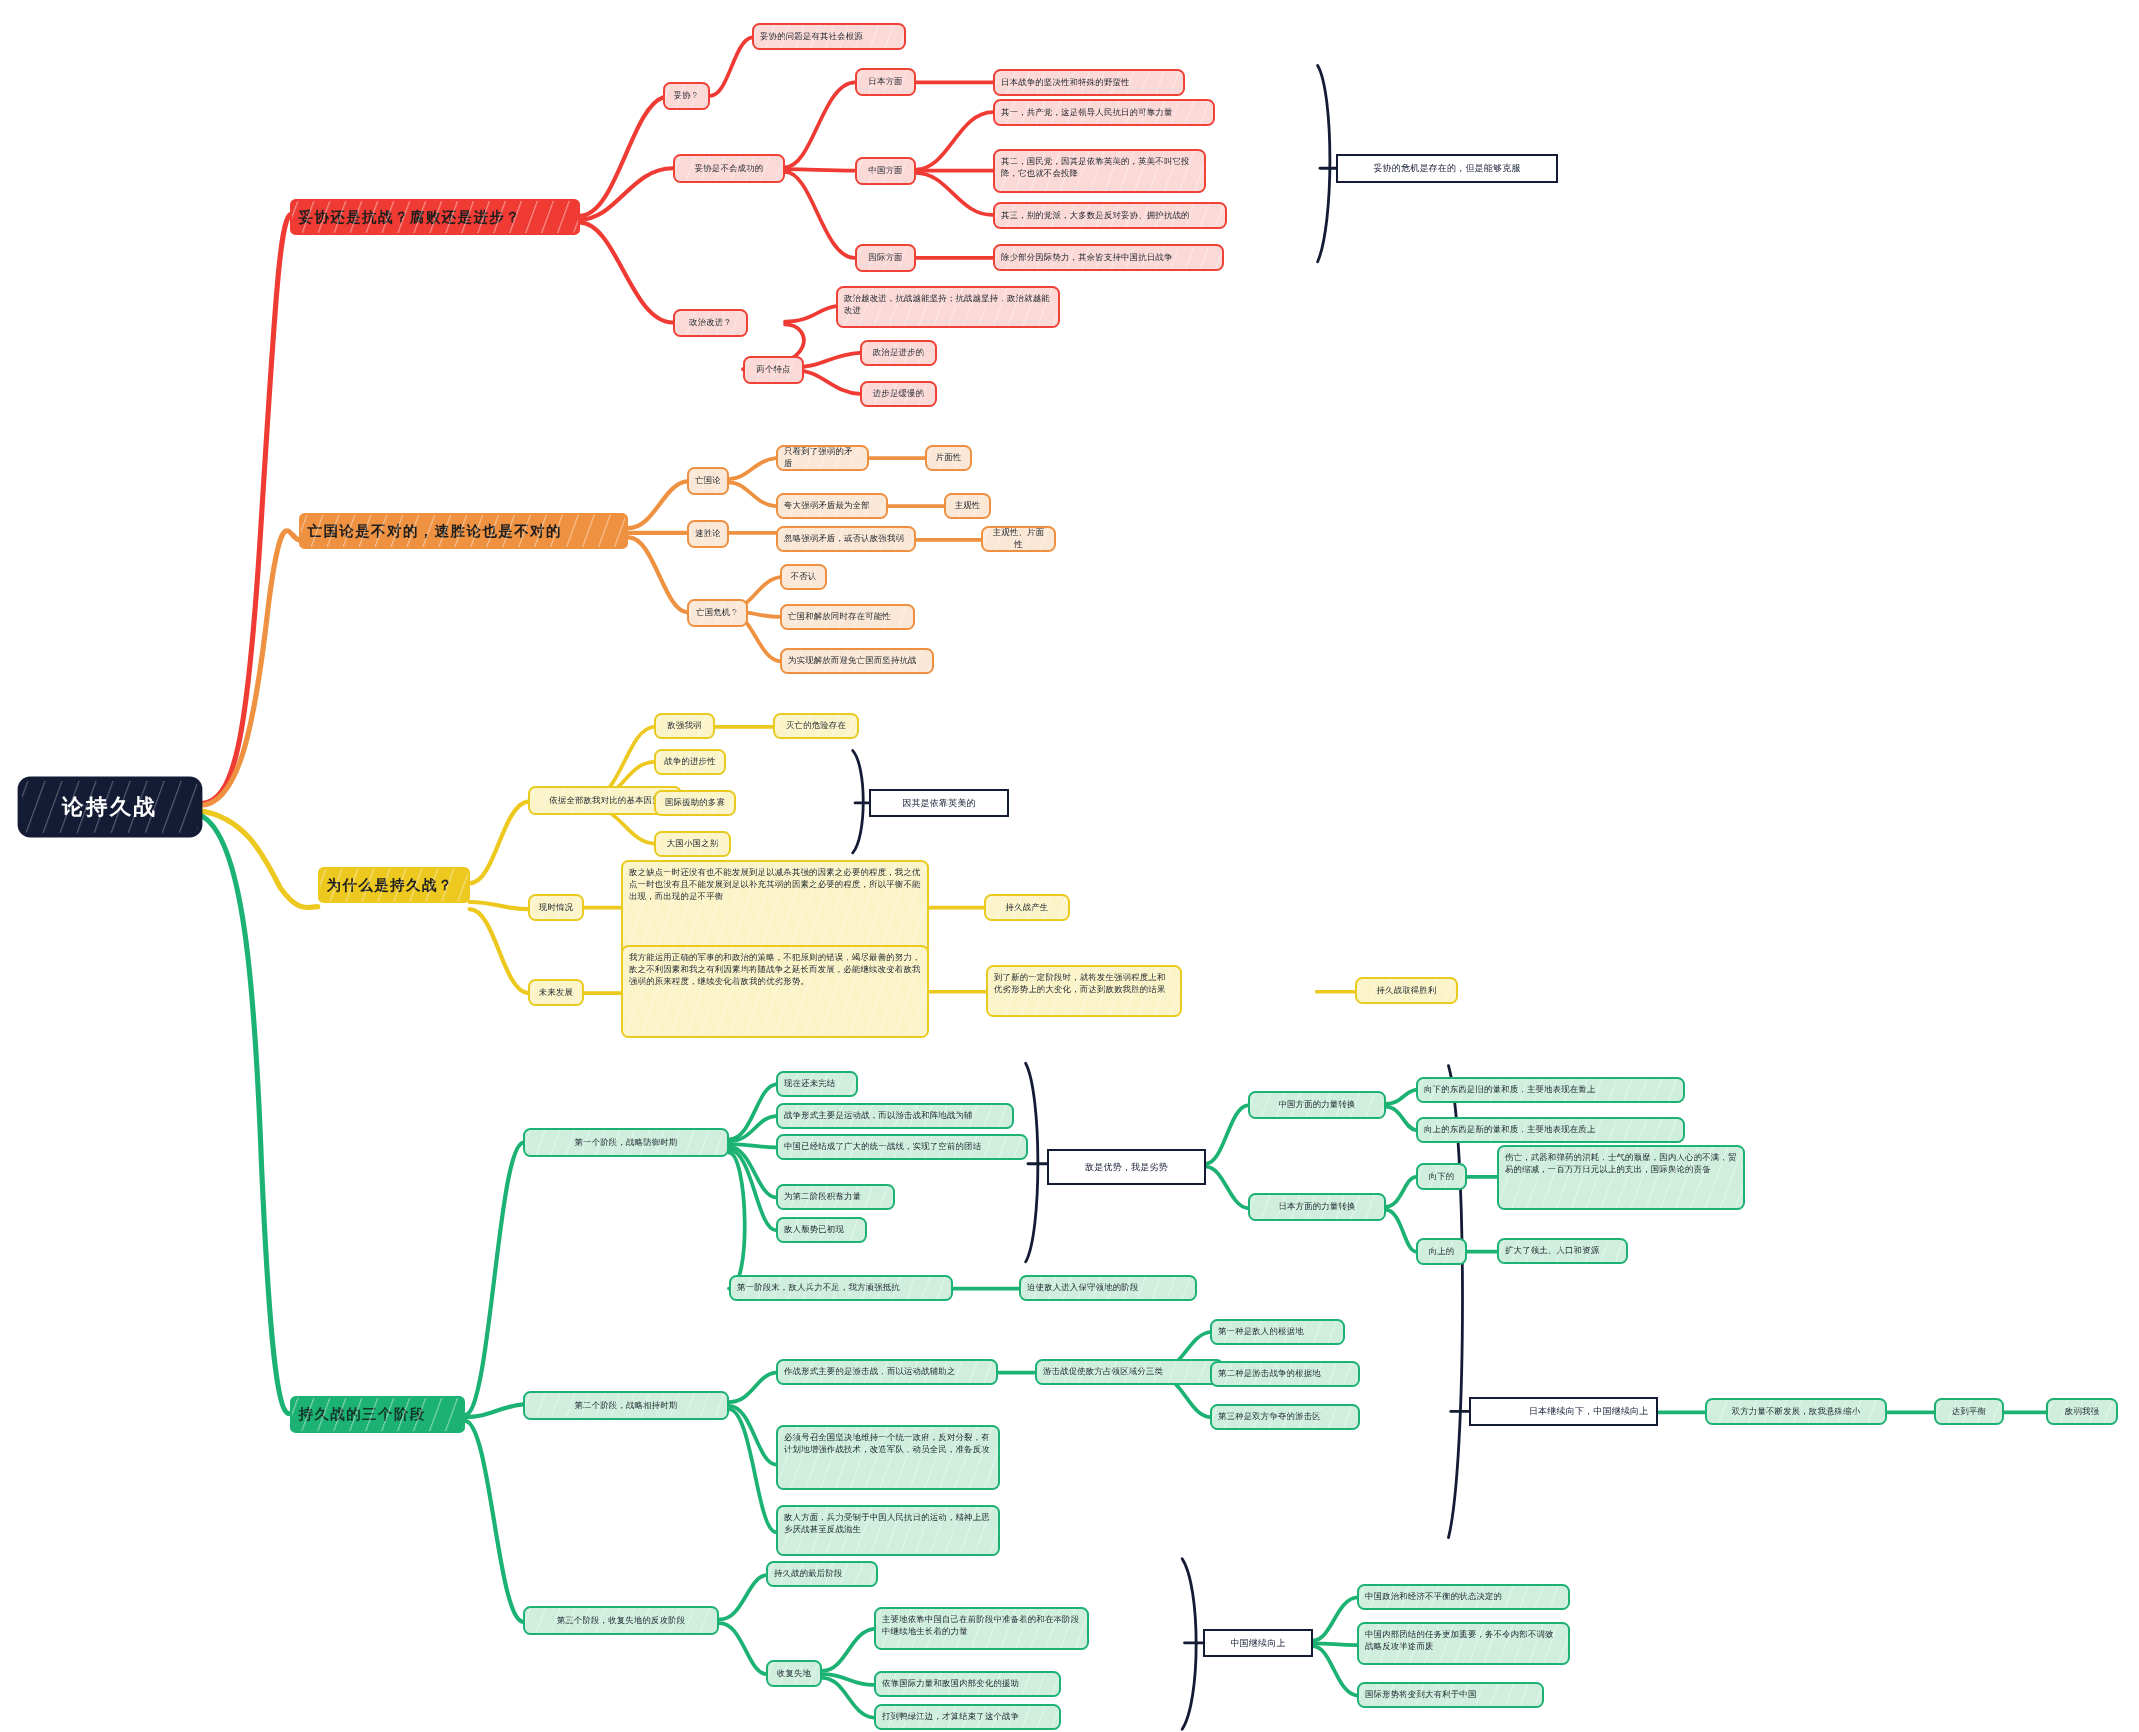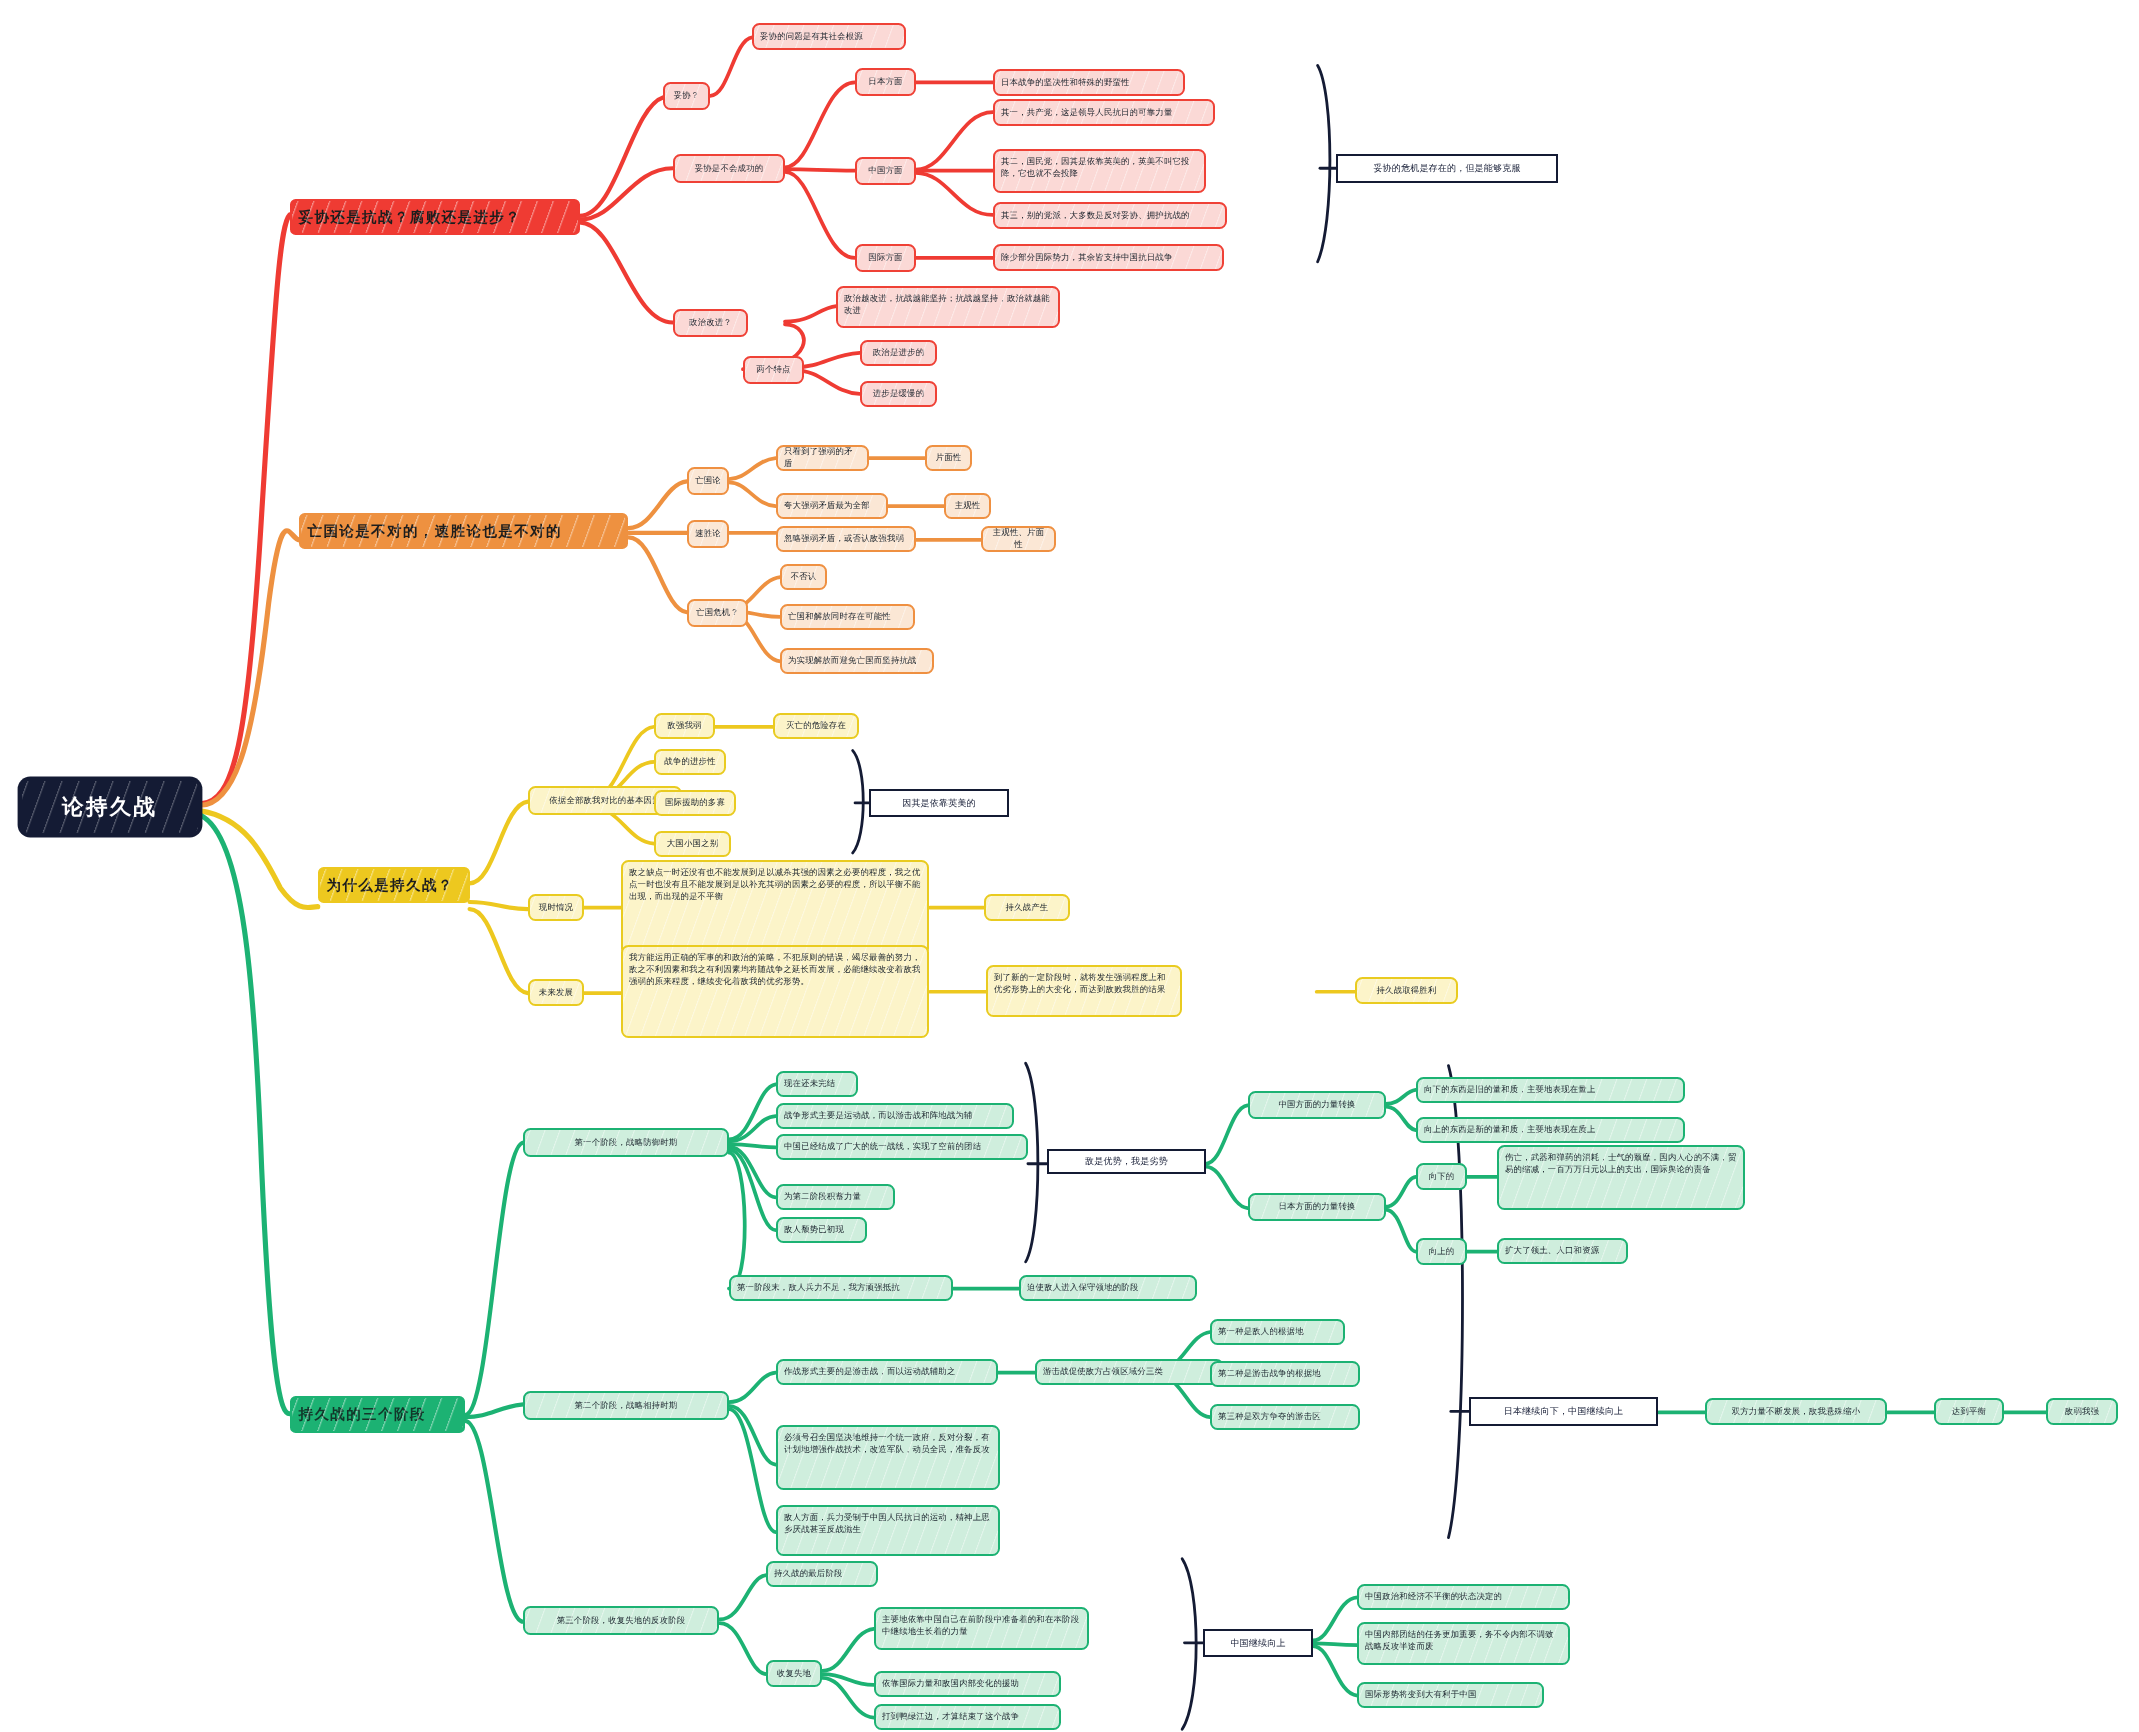--- a/index.html
+++ b/index.html
@@ -416,21 +416,21 @@
 <div class="node pill green" style="left:776px;top:1134px;width:252px;height:26px;">
   <span class="txt">中国已经结成了广大的统一战线，实现了空前的团结</span>
 </div>
 <div class="node pill green" style="left:776px;top:1184px;width:119px;height:26px;">
   <span class="txt">为第二阶段积蓄力量</span>
 </div>
 <div class="node pill green" style="left:776px;top:1217px;width:91px;height:26px;">
   <span class="txt">敌人颓势已初现</span>
 </div>
 
-<div class="node summary center" style="left:1047px;top:1149px;width:159px;height:25px;">
+<div class="node summary center" style="left:1047px;top:1149px;width:159px;height:36px;">
   <span class="txt">敌是优势，我是劣势</span>
 </div>
 
 <div class="node pill green center" style="left:1248px;top:1091px;width:138px;height:28px;">
   <span class="txt">中国方面的力量转换</span>
 </div>
 <div class="node pill green" style="left:1416px;top:1077px;width:269px;height:26px;">
   <span class="txt">向下的东西是旧的量和质，主要地表现在量上</span>
 </div>
 <div class="node pill green" style="left:1416px;top:1117px;width:269px;height:26px;">
@@ -478,21 +478,21 @@
 <div class="node pill green" style="left:1210px;top:1404px;width:150px;height:26px;">
   <span class="txt">第三种是双方争夺的游击区</span>
 </div>
 <div class="node pill green multi" style="left:776px;top:1425px;width:224px;height:65px;">
   <span class="txt">必须号召全国坚决地维持一个统一政府，反对分裂，有计划地增强作战技术，改造军队，动员全民，准备反攻</span>
 </div>
 <div class="node pill green multi" style="left:776px;top:1505px;width:224px;height:51px;">
   <span class="txt">敌人方面，兵力受制于中国人民抗日的运动，精神上思乡厌战甚至反战滋生</span>
 </div>
 
-<div class="node summary center" style="left:1469px;top:1397px;width:189px;height:29px;">
+<div class="node summary center" style="left:1469px;top:1397px;width:189px;height:29px;text-align:right;">
   <span class="txt">日本继续向下，中国继续向上</span>
 </div>
 <div class="node pill green center" style="left:1705px;top:1398px;width:182px;height:27px;">
   <span class="txt">双方力量不断发展，敌我悬殊缩小</span>
 </div>
 <div class="node pill green center" style="left:1934px;top:1398px;width:70px;height:27px;">
   <span class="txt">达到平衡</span>
 </div>
 <div class="node pill green center" style="left:2046px;top:1398px;width:72px;height:27px;">
   <span class="txt">敌弱我强</span>

